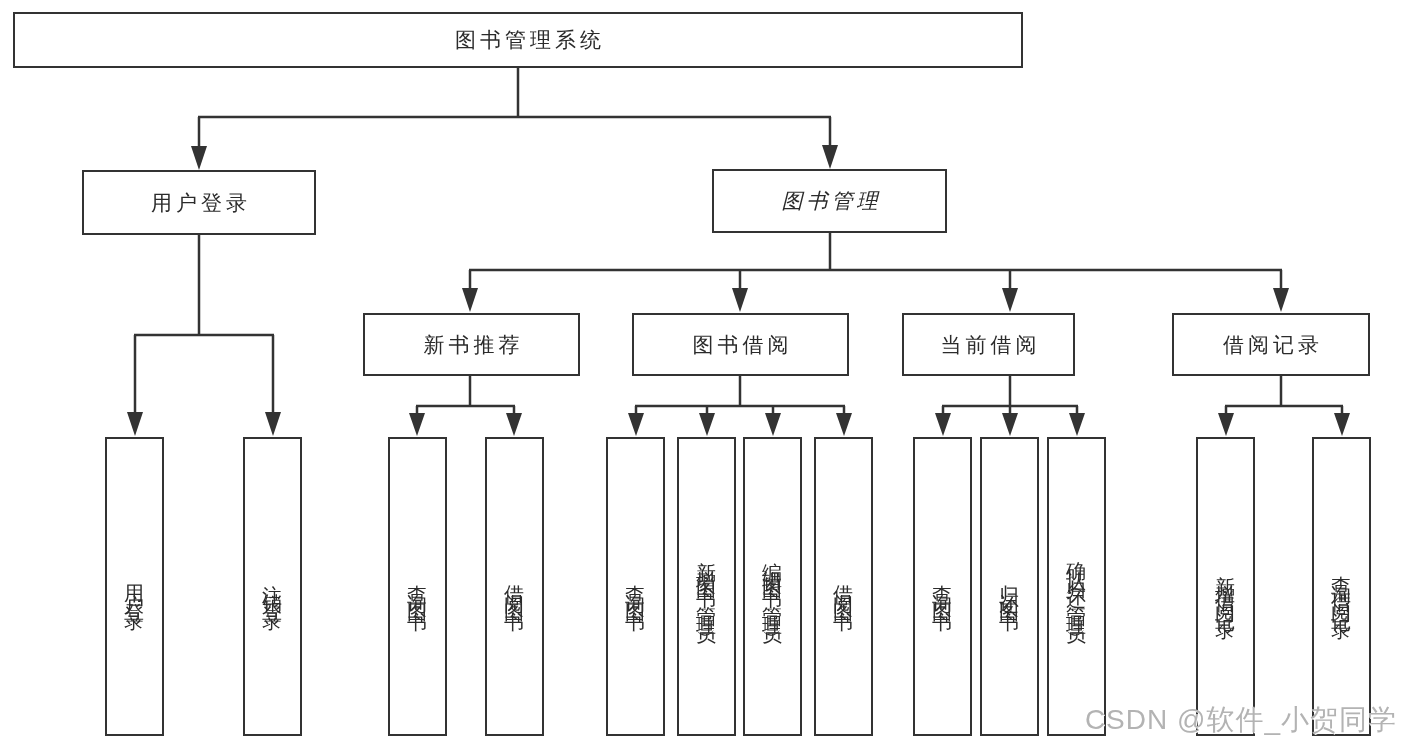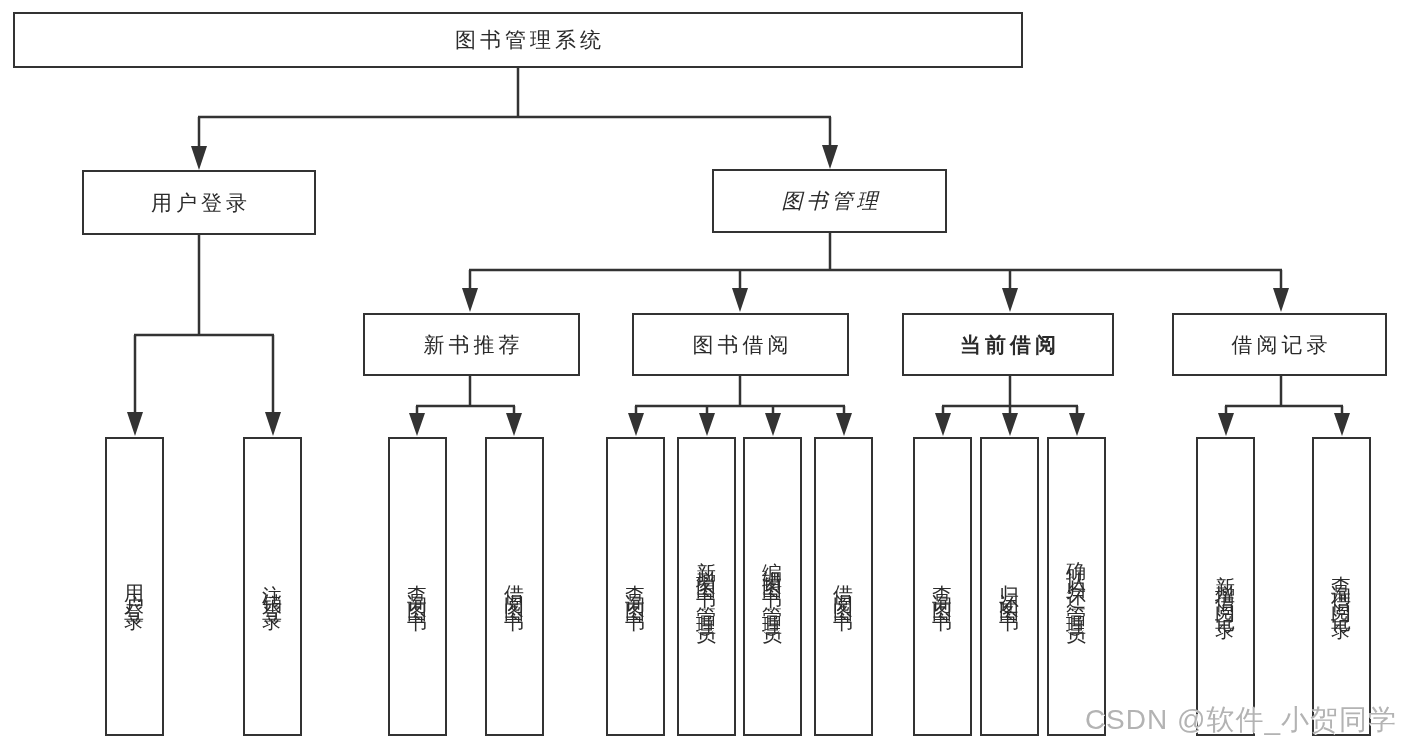--- a/index.html
+++ b/index.html
@@ -130,22 +130,22 @@
       <polygon points="1334,413 1350,413 1342,436"></polygon>
   </svg>
 
   <div class="hbox" style="left:13px; top:12px; width:1010px; height:56px;padding-left:20px;">图书管理系统</div>
 
   <div class="hbox" style="left:82px; top:170px; width:234px; height:65px;">用户登录</div>
   <div class="hbox" style="left:712px; top:169px; width:235px; height:64px;font-style:italic;">图书管理</div>
 
   <div class="hbox" style="left:363px; top:313px; width:217px; height:63px;">新书推荐</div>
   <div class="hbox" style="left:632px; top:313px; width:217px; height:63px;">图书借阅</div>
-  <div class="hbox" style="left:902px; top:313px; width:212px; height:63px;font-weight:bold;">当前借阅</div>
-  <div class="hbox" style="left:1172px; top:313px; width:215px; height:63px;">借阅记录</div>
+  <div class="hbox" style="left:902px; top:313px; width:173px; height:63px;">当前借阅</div>
+  <div class="hbox" style="left:1172px; top:313px; width:198px; height:63px;">借阅记录</div>
 
   <div class="vbox" style="left:105px;">用户登录</div>
   <div class="vbox" style="left:243px;">注销登录</div>
 
   <div class="vbox" style="left:388px;">查询图书</div>
   <div class="vbox" style="left:485px;">借阅图书</div>
 
   <div class="vbox" style="left:606px;">查询图书</div>
   <div class="vbox" style="left:677px;">新增图书（管理员）</div>
   <div class="vbox" style="left:743px;">编辑图书（管理员）</div>

